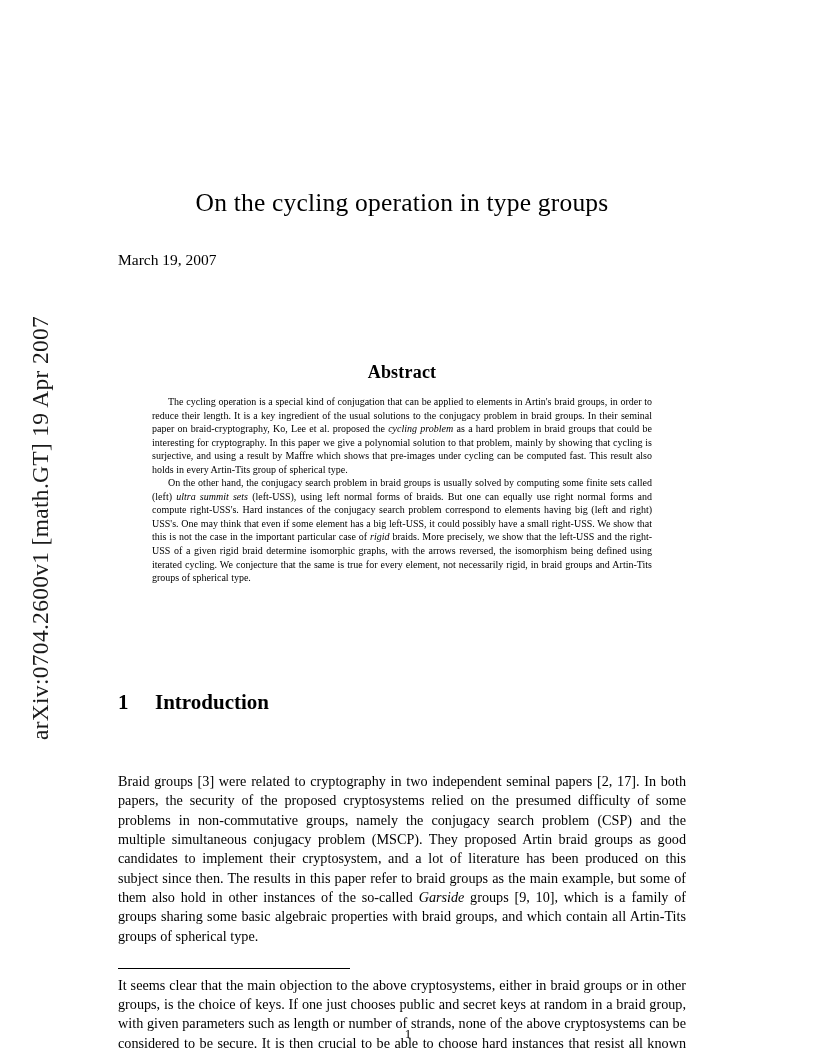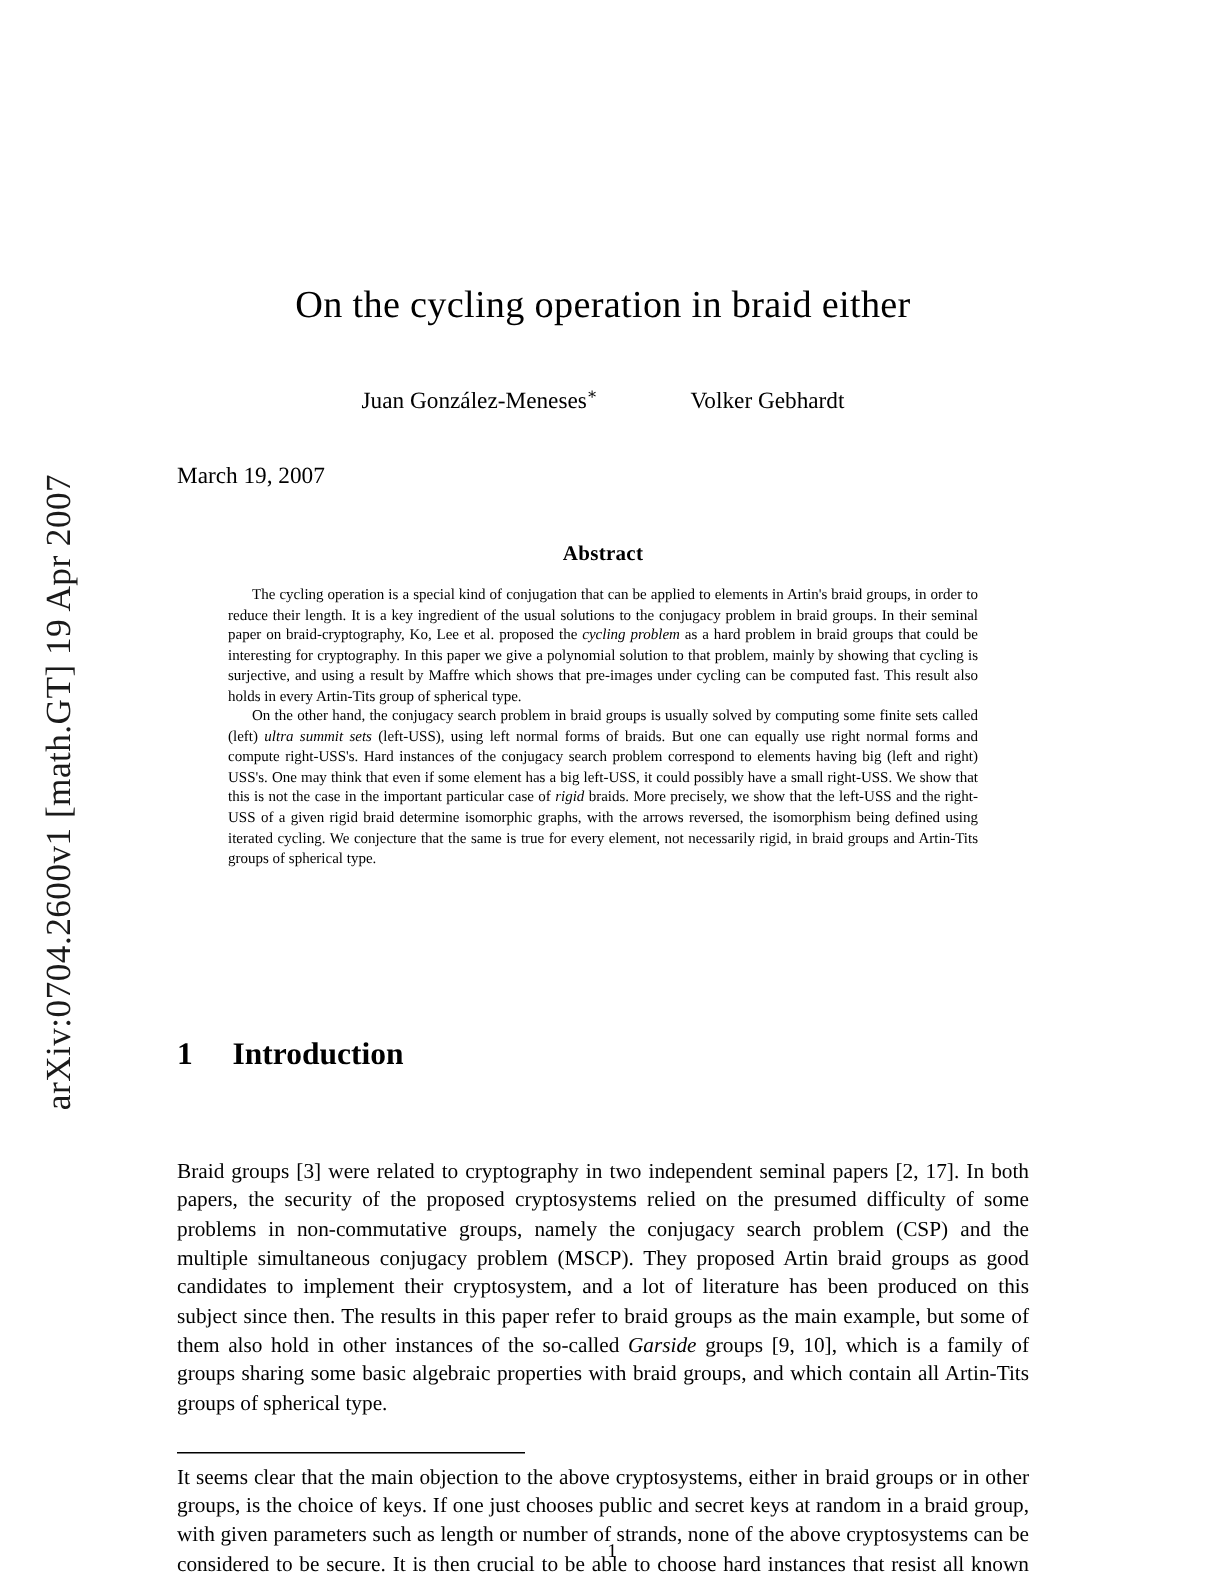--- a/index.html
+++ b/index.html
@@ -89,21 +89,21 @@
   }
 
   
   #abstract-block {
     top: 362px;
     left: 152px;
     width: 500px;
   }
   #abstract-heading {
     text-align: center;
-    font-size: 14px;
+    font-size: 18px;
     font-weight: bold;
     margin: 0 0 12px 0;
     letter-spacing: 0.2px;
   }
   .abstract-p {
     font-size: 10px;
     line-height: 1.355;
     text-align: justify;
     text-justify: inter-word;
     margin: 0;
@@ -175,26 +175,22 @@
 </head>
 <body>
 
 <div id="page">
 
   <div id="arxiv-stamp">
     <span class="stamp-text">arXiv:0704.2600v1  [math.GT]  19 Apr 2007</span>
   </div>
 
   <div class="content" id="title-block">
-    <h1 id="paper-title">On the cycling operation in braid either</h1>
-
-    <div id="authors">
-      <span class="author"><span>Juan González-Meneses</span><span class="fn-mark">∗</span></span>
-      <span class="author"><span>Volker Gebhardt</span></span>
-    </div>
+    <h1 id="paper-title">On the cycling operation in type groups</h1>
+
 
     <div id="paper-date">March 19, 2007</div>
   </div>
 
   <div class="content" id="abstract-block">
     <div id="abstract-heading">Abstract</div>
 
     <p class="abstract-p"><span>The cycling operation is a special kind of conjugation that can be applied to elements in Artin's braid groups, in order to reduce their length. It is a key ingredient of the usual solutions to the conjugacy problem in braid groups. In their seminal paper on braid-cryptography, Ko, Lee et al. proposed the </span><em>cycling problem</em><span> as a hard problem in braid groups that could be interesting for cryptography. In this paper we give a polynomial solution to that problem, mainly by showing that cycling is surjective, and using a result by Maffre which shows that pre-images under cycling can be computed fast. This result also holds in every Artin-Tits group of spherical type.</span></p>
 
     <p class="abstract-p"><span>On the other hand, the conjugacy search problem in braid groups is usually solved by computing some finite sets called (left) </span><em>ultra summit sets</em><span> (left-USS), using left normal forms of braids. But one can equally use right normal forms and compute right-USS's. Hard instances of the conjugacy search problem correspond to elements having big (left and right) USS's. One may think that even if some element has a big left-USS, it could possibly have a small right-USS. We show that this is not the case in the important particular case of </span><em>rigid</em><span> braids. More precisely, we show that the left-USS and the right-USS of a given rigid braid determine isomorphic graphs, with the arrows reversed, the isomorphism being defined using iterated cycling. We conjecture that the same is true for every element, not necessarily rigid, in braid groups and Artin-Tits groups of spherical type.</span></p>

